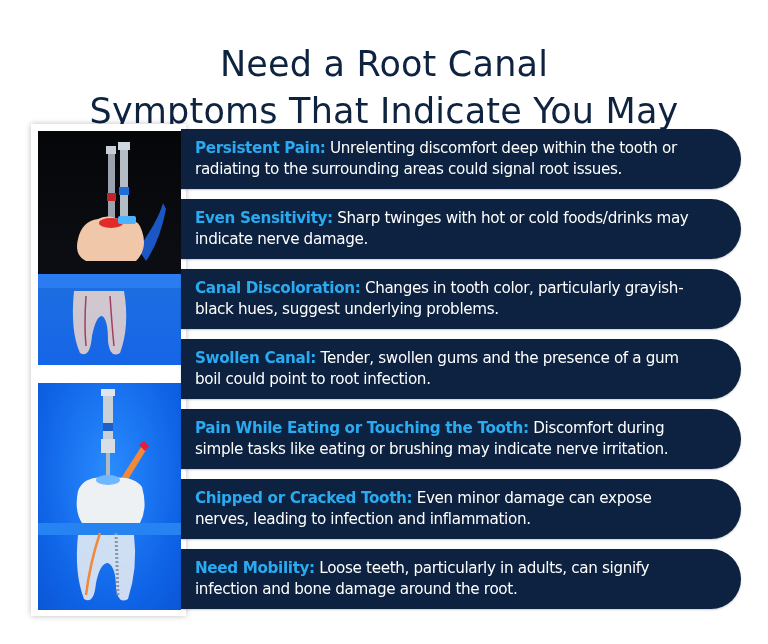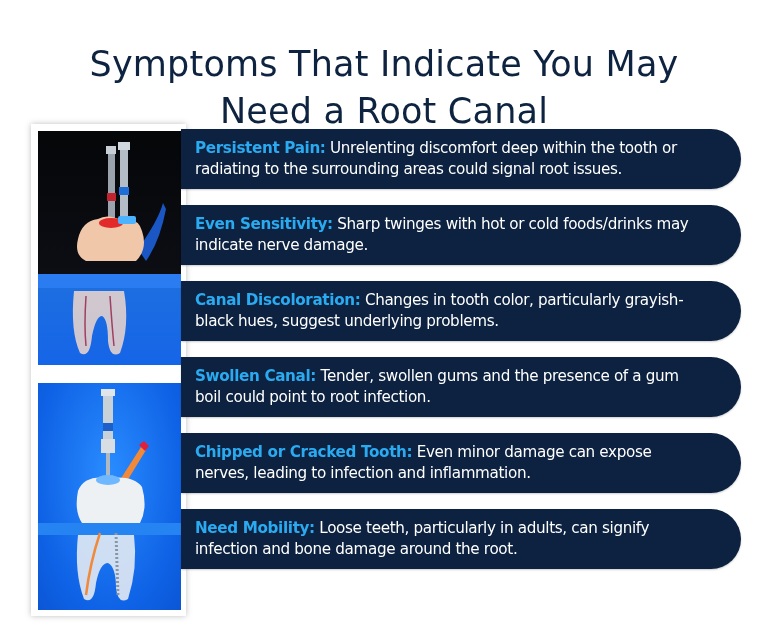--- a/index.html
+++ b/index.html
@@ -20,37 +20,37 @@
   .photo {
     position:absolute; left:7px; width:143px; overflow:hidden;
   }
   .photo.p1 { top:7px; height:234px; background:linear-gradient(#050608 0%, #0c0e14 62%, #1e6fe0 63%, #1565e8 100%); }
   .photo.p2 { top:259px; height:227px; background:radial-gradient(ellipse at 50% 40%, #2a8cff 0%, #0f63e6 70%, #0b56d6 100%); }
   .photo svg { position:absolute; left:0; top:0; }
   .list {
     position:absolute; left:181px; top:129px; width:560px;
   }
   .row {
-    position:relative; height:60px; margin-bottom:16px;
+    position:relative; height:60px; margin-bottom:10px;
     background:#0d2240; border-radius:0 30px 30px 0;
     box-shadow:0 1px 2px rgba(0,0,0,0.2);
   }
   .row .txt {
     position:absolute; left:14px; top:9px; right:38px;
     color:#ffffff; font-size:15.2px; line-height:21px;
     font-family:"DejaVu Sans", sans-serif; letter-spacing:-0.35px;
   }
   .row .lbl { color:#2aaaf0; font-weight:bold; }
 </style>
 </head>
 <body>
 
 <h1 class="title">
+  <span class="l">Need a Root Canal</span>
   <span class="l">Symptoms That Indicate You May</span>
-  <span class="l">Need a Root Canal</span>
 </h1>
 
 <div class="photo-col">
   <div class="photo p1">
     <svg width="143" height="234" viewBox="0 0 143 234">
 
       <rect x="70" y="20" width="7" height="95" fill="#9aa3ad"></rect>
       <rect x="82" y="16" width="8" height="100" fill="#b4bcc5"></rect>
       <rect x="68" y="15" width="10" height="8" fill="#c7ced6"></rect>
       <rect x="80" y="11" width="12" height="8" fill="#d0d7de"></rect>
@@ -96,18 +96,21 @@
   <div class="row">
     <div class="txt"><span class="lbl">Even Sensitivity:</span><span> Sharp twinges with hot or cold foods/drinks may indicate nerve damage.</span></div>
   </div>
   <div class="row">
     <div class="txt"><span class="lbl">Canal Discoloration:</span><span> Changes in tooth color, particularly grayish-black hues, suggest underlying problems.</span></div>
   </div>
   <div class="row">
     <div class="txt"><span class="lbl">Swollen Canal:</span><span> Tender, swollen gums and the presence of a gum boil could point to root infection.</span></div>
   </div>
   <div class="row">
+    <div class="txt"><span class="lbl">Pain While Eating or Touching the Tooth:</span><span> Discomfort during simple tasks like eating or brushing may indicate nerve irritation.</span></div>
+  </div>
+  <div class="row">
     <div class="txt"><span class="lbl">Chipped or Cracked Tooth:</span><span> Even minor damage can expose nerves, leading to infection and inflammation.</span></div>
   </div>
   <div class="row">
     <div class="txt"><span class="lbl">Need Mobility:</span><span> Loose teeth, particularly in adults, can signify infection and bone damage around the root.</span></div>
   </div>
 </div>
 
 </body></html>

